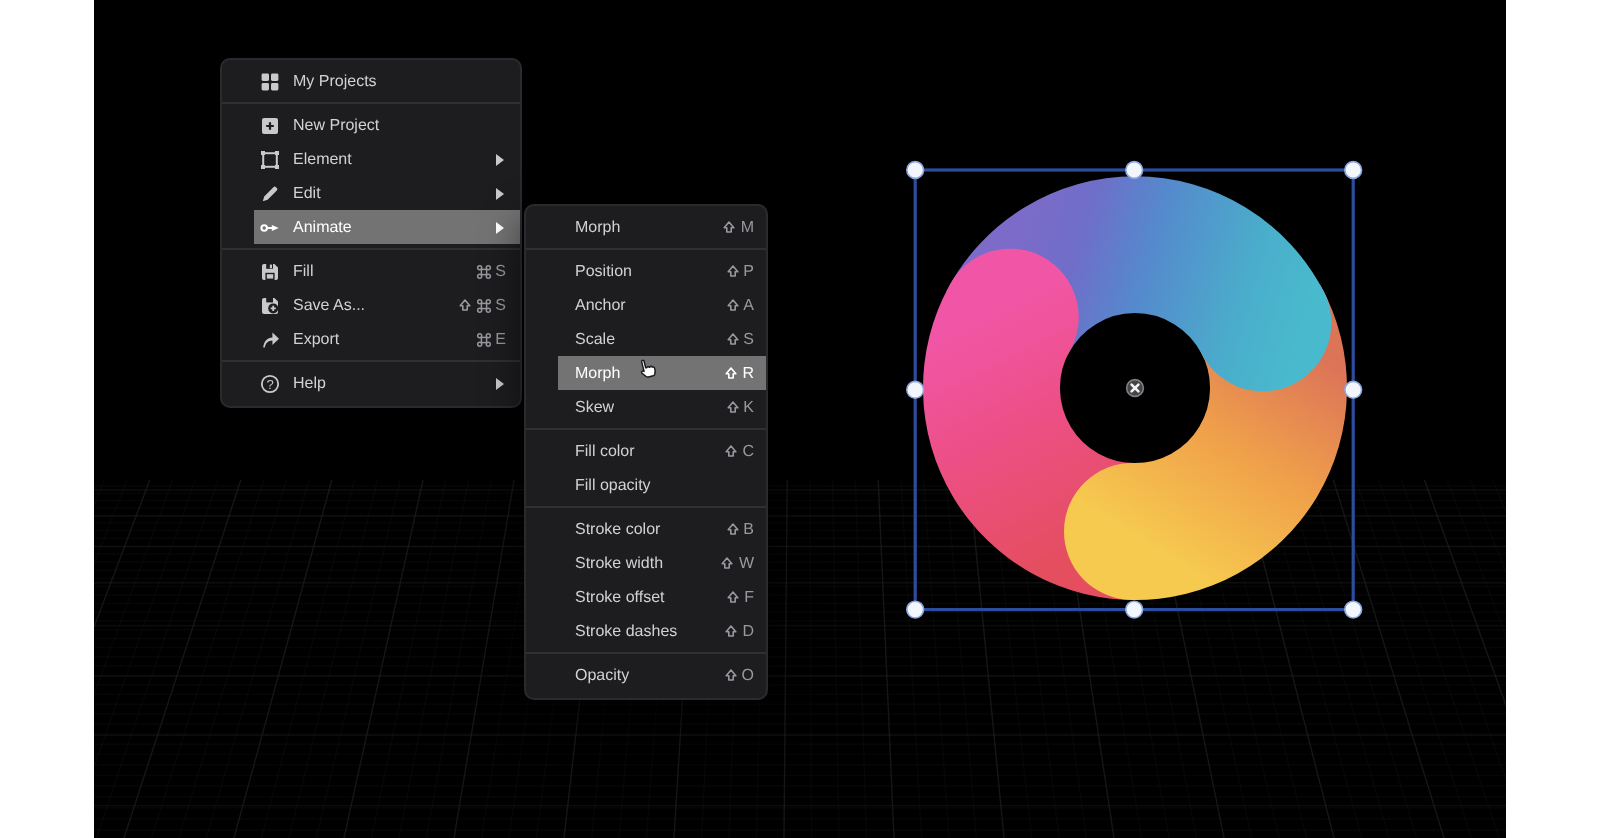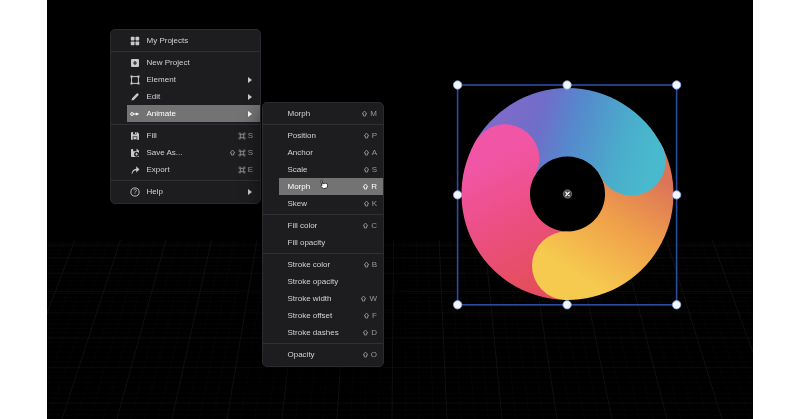--- a/index.html
+++ b/index.html
@@ -403,23 +403,20 @@
 <div class="row">
         <span class="lbl">Stroke color</span>
         <span class="sc">
           <svg class="ksym" width="7" height="7" viewBox="0 0 7 7">
             <path d="M1.1 3.9 L3.5 1 L5.9 3.9 H4.6 V6 H2.4 V3.9 Z" fill="none" stroke="currentColor" stroke-width="0.8" stroke-linejoin="round"></path>
           </svg>
           <span>B</span>
         </span>
       </div>
 <div class="row">
-        <span class="lbl">Stroke opacity</span>
-      </div>
-<div class="row">
         <span class="lbl">Stroke width</span>
         <span class="sc">
           <svg class="ksym" width="7" height="7" viewBox="0 0 7 7">
             <path d="M1.1 3.9 L3.5 1 L5.9 3.9 H4.6 V6 H2.4 V3.9 Z" fill="none" stroke="currentColor" stroke-width="0.8" stroke-linejoin="round"></path>
           </svg>
           <span>W</span>
         </span>
       </div>
 <div class="row">
         <span class="lbl">Stroke offset</span>

